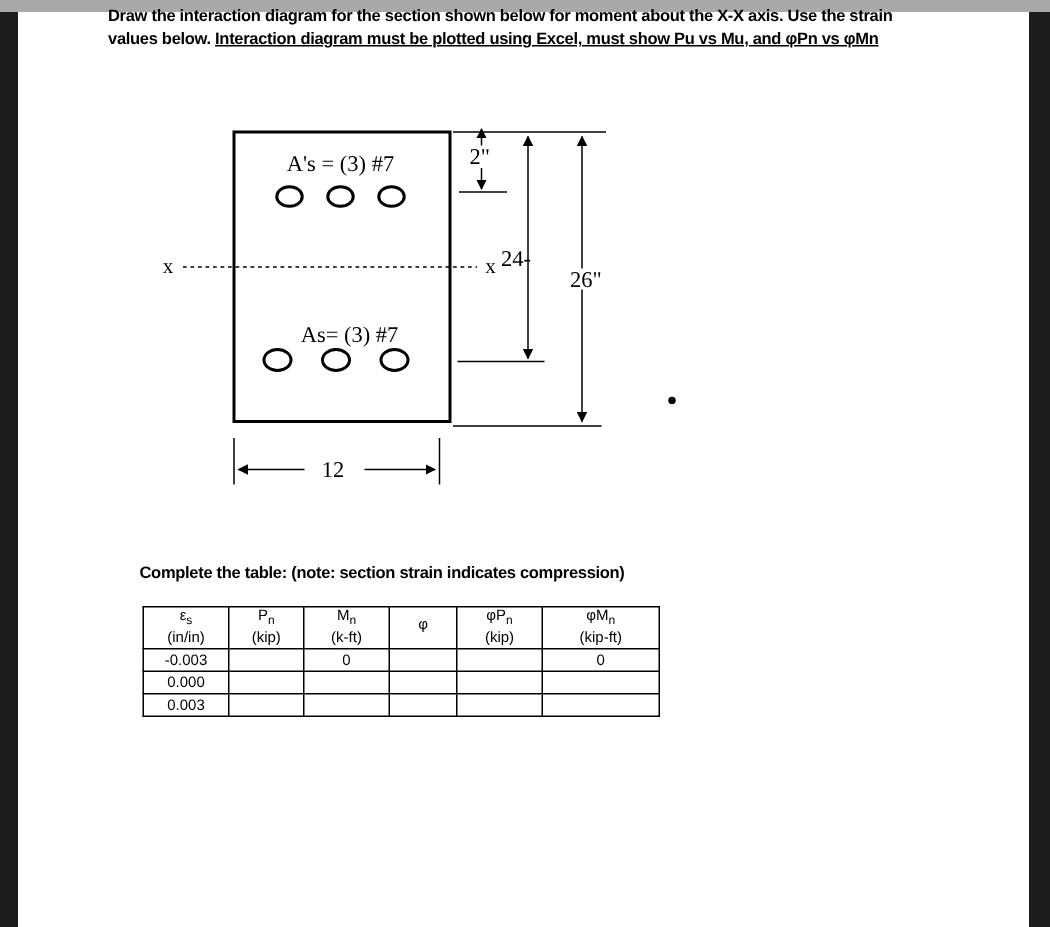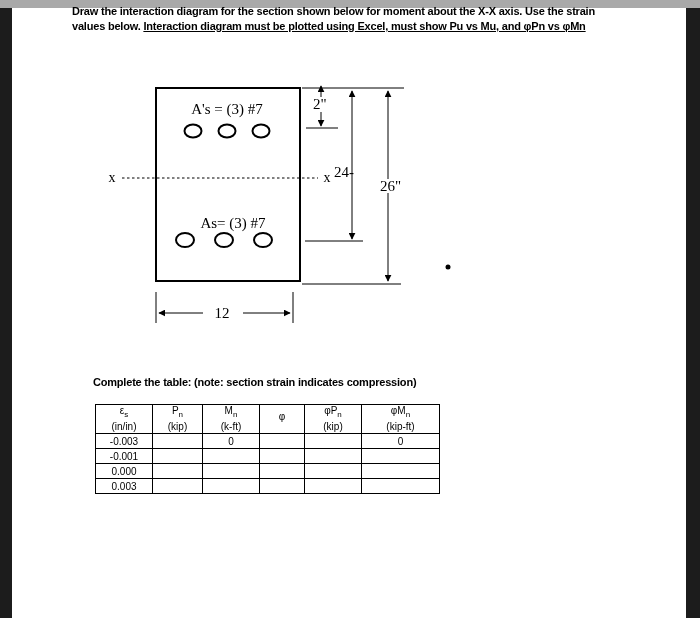--- a/index.html
+++ b/index.html
@@ -130,28 +130,20 @@
   <tbody>
       <tr>
         <td>-0.003</td>
         <td></td>
         <td>0</td>
         <td></td>
         <td></td>
         <td>0</td>
       </tr>
       <tr>
-        <td>-0.001</td>
-        <td></td>
-        <td></td>
-        <td></td>
-        <td></td>
-        <td></td>
-      </tr>
-      <tr>
         <td>0.000</td>
         <td></td>
         <td></td>
         <td></td>
         <td></td>
         <td></td>
       </tr>
       <tr>
         <td>0.003</td>
         <td></td>

